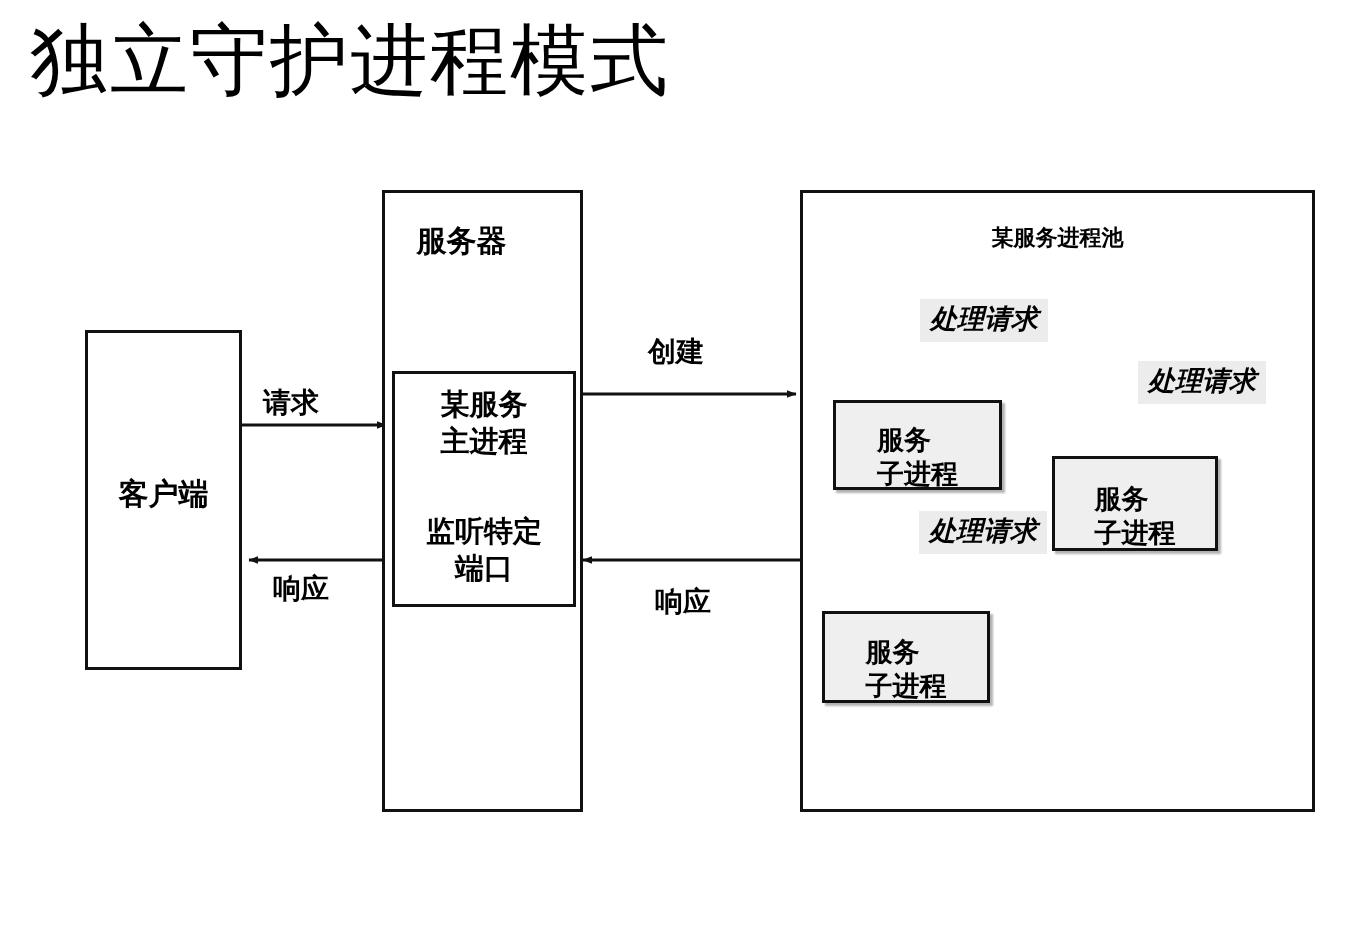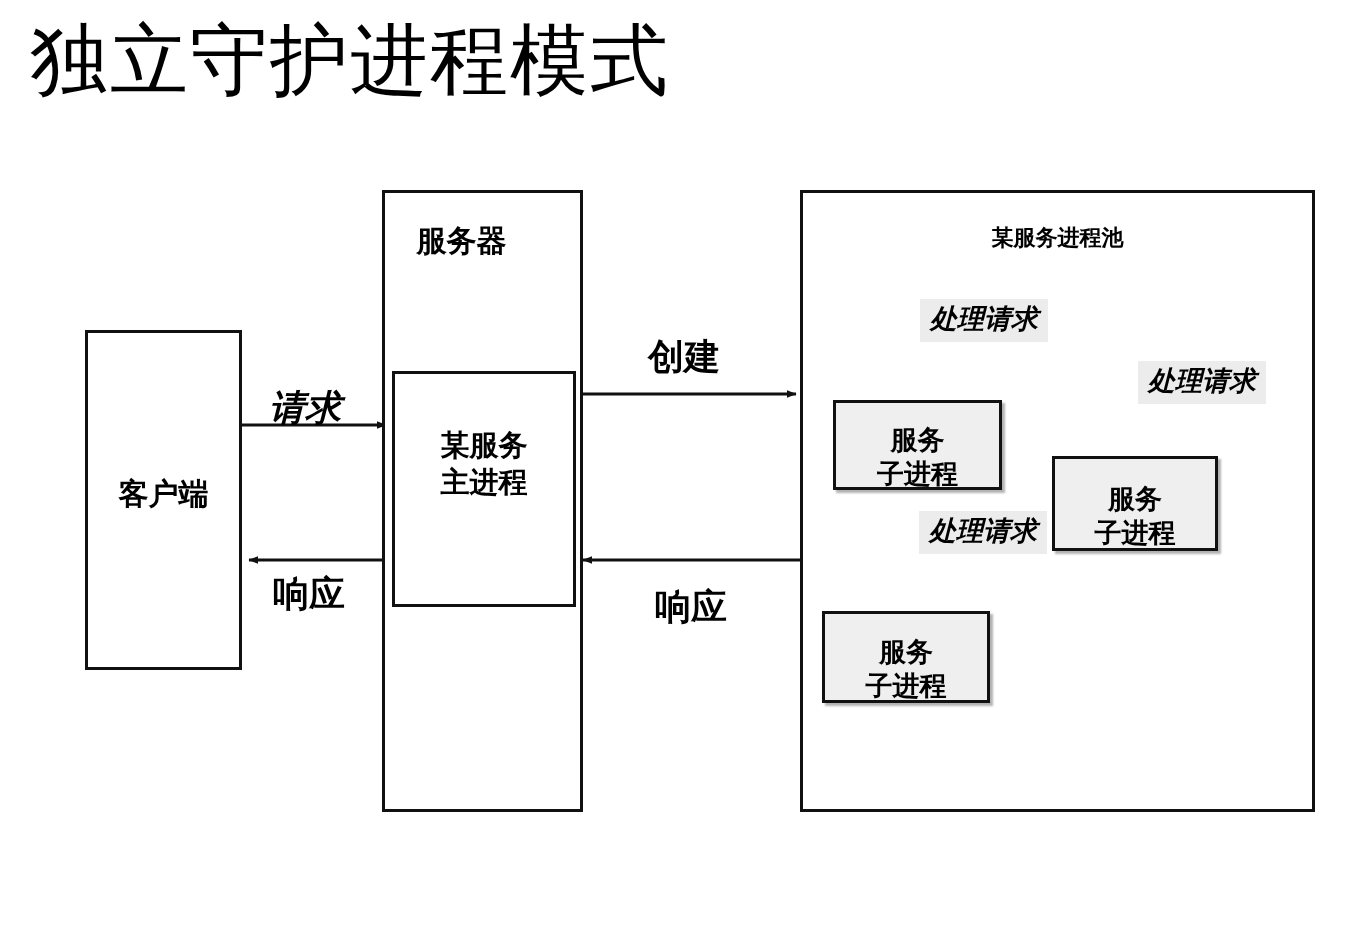--- a/index.html
+++ b/index.html
@@ -54,21 +54,21 @@
     background: #efefef;
     box-shadow: 3px 3px 2px rgba(0,0,0,0.30);
     display: flex;
     align-items: center;
     justify-content: center;
   }
   .proc-box span {
     font-weight: bold;
     font-size: 27px;
     line-height: 1.25;
-    text-align: center;
+    text-align: left;
     white-space: pre-line;
     color: #000000;
     margin-top: 26px;
   }
 
   
   .chip {
     position: absolute;
     background: #ececec;
     color: #000000;
@@ -77,21 +77,21 @@
     line-height: 1.0;
     padding: 7px 10px 9px 10px;
     white-space: nowrap;
     font-style: italic;
   }
 
   
   .edge-label {
     position: absolute;
     font-weight: bold;
-    font-size: 36px;
+    font-size: 28px;
     color: #000000;
     white-space: nowrap;
   }
 
   
   #wires {
     position: absolute;
     left: 0;
     top: 0;
     width: 1358px;
@@ -142,22 +142,24 @@
     </g>
   </svg>
 
   <div class="box" style="left:85px; top:330px; width:157px; height:340px;"></div>
   <div class="box-label" style="left:85px; top:475px; width:157px; font-size:30px;">客户端</div>
 
   <div class="box" style="left:382px; top:190px; width:201px; height:622px;"></div>
   <div class="box-label" style="left:382px; top:222px; width:159px; font-size:30px;">服务器</div>
 
   <div class="box" style="left:392px; top:371px; width:184px; height:236px;"></div>
-  <div class="box-label" style="left:392px; top:386px; width:184px; font-size:29px;margin-top:41px;">某服务
+  <div class="box-label" style="left:392px; top:386px; width:184px; font-size:29px;">某服务
 主进程</div>
+  <div class="box-label" style="left:392px; top:513px; width:184px; font-size:29px;">监听特定
+端口</div>
 
   <div class="box" style="left:800px; top:190px; width:515px; height:622px;"></div>
   <div class="box-label" style="left:800px; top:224px; width:515px; font-size:22px;">某服务进程池</div>
 
   <div class="proc-box" style="left:833px; top:400px; width:169px; height:90px;">
     <span>服务
 子进程</span>
   </div>
 
   <div class="proc-box" style="left:1052px; top:456px; width:166px; height:95px;">
@@ -167,18 +169,18 @@
 
   <div class="proc-box" style="left:822px; top:611px; width:168px; height:92px;">
     <span>服务
 子进程</span>
   </div>
 
   <div class="chip" style="left:920px; top:299px;">处理请求</div>
   <div class="chip" style="left:1138px; top:361px;">处理请求</div>
   <div class="chip" style="left:919px; top:511px;">处理请求</div>
 
-  <div class="edge-label" style="left:269px; top:384px;font-style:italic;">请求</div>
+  <div class="edge-label" style="left:263px; top:384px;">请求</div>
   <div class="edge-label" style="left:273px; top:570px;">响应</div>
   <div class="edge-label" style="left:648px; top:333px;">创建</div>
   <div class="edge-label" style="left:655px; top:583px;">响应</div>
 
 </div>
 
 </body></html>

